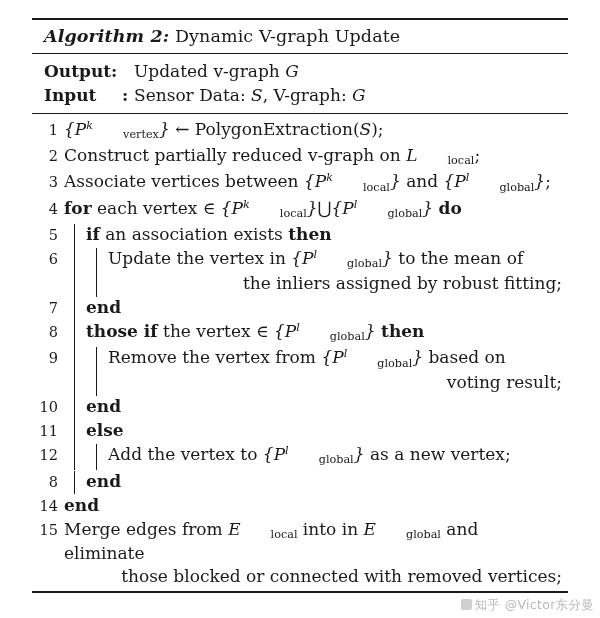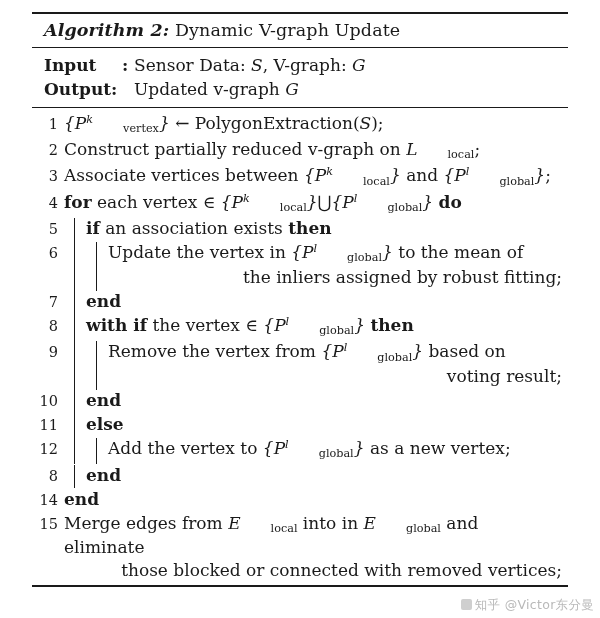--- a/index.html
+++ b/index.html
@@ -11,21 +11,21 @@
     width: 600px;
     height: 618px;
     font-family: "DejaVu Serif", serif;
     color: #1a1a1a;
     position: relative;
     overflow: hidden;
   }
   .algo-box {
     position: absolute;
     left: 32px;
-    top: 12px;
+    top: 18px;
     width: 536px;
   }
   .rule {
     border-top: 2px solid #1a1a1a;
     height: 0;
     width: 100%;
   }
   .rule.thin { border-top-width: 1.6px; }
   .title-row {
     padding: 6px 10px 7px 12px;
@@ -138,29 +138,29 @@
 
   <div class="title-row">
     <span class="algo-label">Algorithm 2:</span>
     <span class="algo-title">Dynamic V-graph Update</span>
   </div>
 
   <div class="rule thin"></div>
 
   <div class="io-block">
     <div class="io-line">
+      <span class="io-key">Output:</span>
+      <span class="io-colon"></span>
+      <span class="io-val"><span>Updated v-graph </span><span class="cal">G</span></span>
+    </div>
+    <div class="io-line">
       <span class="io-key">Input</span>
       <span class="io-colon">:</span>
       <span class="io-val"><span>Sensor Data: </span><span class="cal">S</span><span>, V-graph: </span><span class="cal">G</span></span>
     </div>
-    <div class="io-line">
-      <span class="io-key">Output:</span>
-      <span class="io-colon"></span>
-      <span class="io-val"><span>Updated v-graph </span><span class="cal">G</span></span>
-    </div>
   </div>
 
   <div class="rule thin"></div>
 
   <div class="lines">
 
     <div class="line">
       <span class="lno">1</span>
       <span class="body-cell">
         <span class="pset"><span class="math">{P</span><sup>k</sup><sub>vertex</sub><span class="math">}</span></span> ← PolygonExtraction(<span class="cal">S</span>);
@@ -215,21 +215,21 @@
       <span class="body-cell ind1">
         <span class="bar bar1"></span>
         <span class="kw">end</span>
       </span>
     </div>
 
     <div class="line">
       <span class="lno">8</span>
       <span class="body-cell ind1">
         <span class="bar bar1"></span>
-        <span class="kw">with if</span>
+        <span class="kw">those if</span>
         the vertex ∈ <span class="pset"><span class="math">{P</span><sup>l</sup><sub>global</sub><span class="math">}</span></span>
         <span class="kw">then</span>
       </span>
     </div>
 
     <div class="line">
       <span class="lno">9</span>
       <span class="body-cell ind2">
         <span class="bar bar1"></span>
         <span class="bar bar2"></span>

